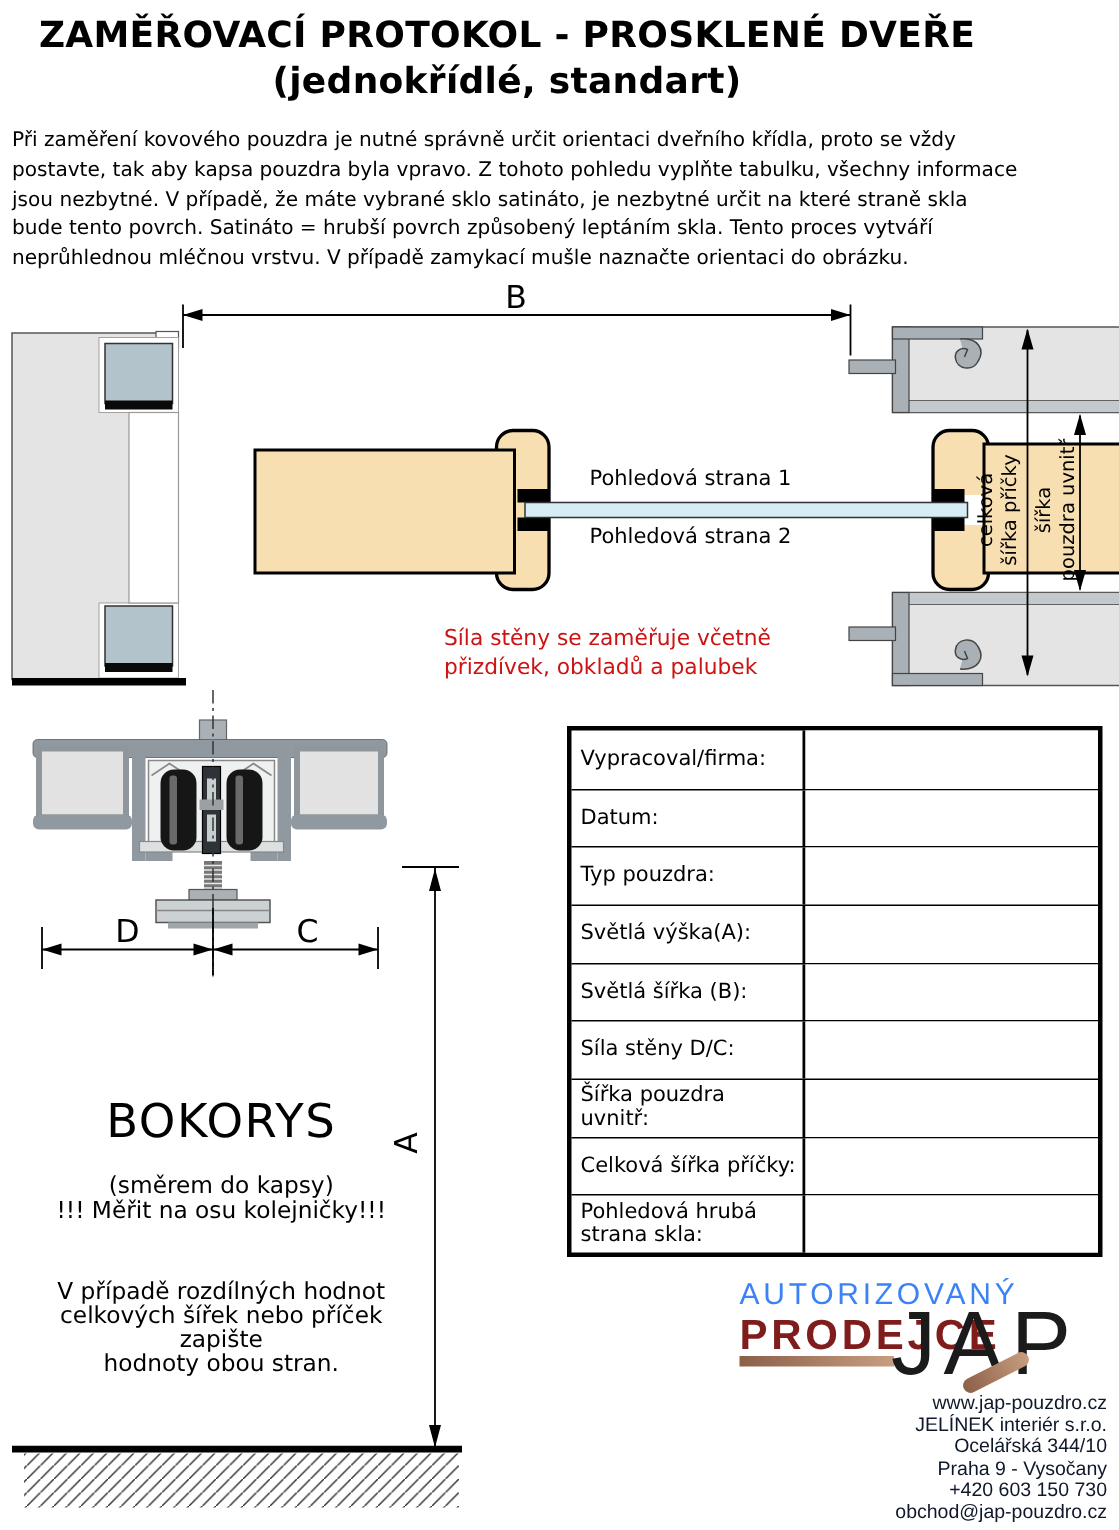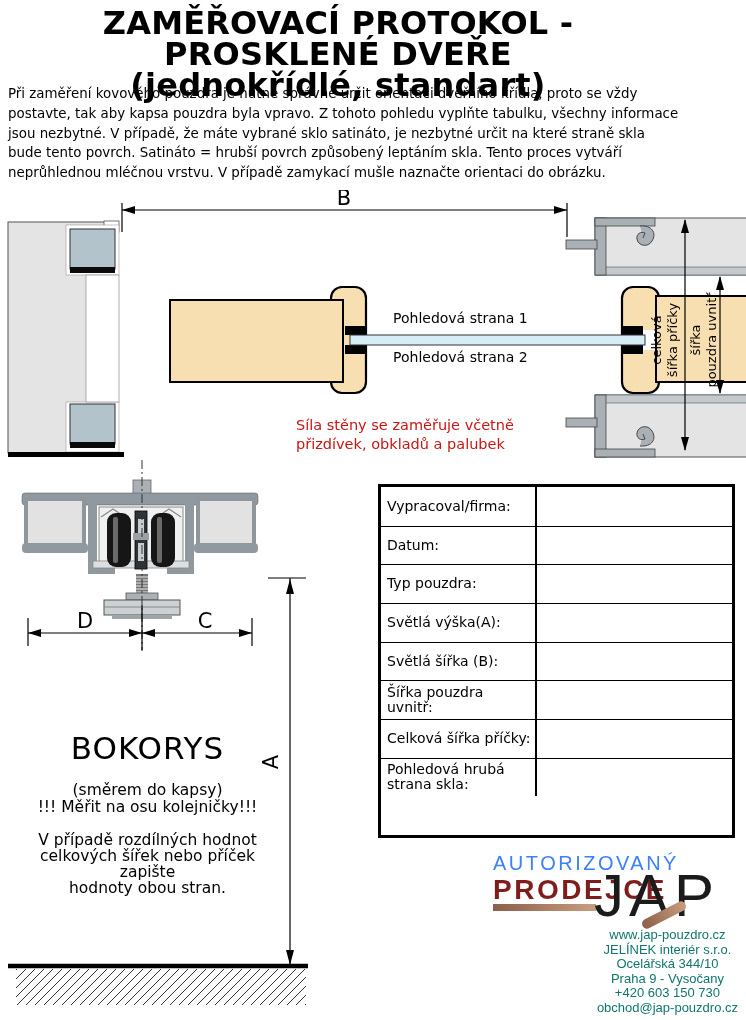--- a/index.html
+++ b/index.html
@@ -1,32 +1,32 @@
 <!DOCTYPE html>
 <html><head>
 <meta charset="utf-8">
 <style>
   html,body{margin:0;padding:0;background:#888;}
   .page{position:relative;width:746px;height:1020px;background:#fff;margin:0 auto;
         font-family:"DejaVu Sans",sans-serif;color:#000;overflow:hidden;}
   
   .title{position:absolute;top:8px;left:0;width:676px;text-align:center;
-         font-weight:bold;font-size:32px;line-height:31px;letter-spacing:0.2px;}
+         font-weight:bold;font-size:24px;line-height:31px;letter-spacing:0.2px;}
   .intro{position:absolute;top:84px;left:8px;width:734px;font-size:13.4px;
          line-height:19.8px;white-space:pre-line;}
   
   .plan-svg{position:absolute;left:0;top:190px;}
   .side-svg{position:absolute;left:0;top:455px;}
   svg text{font-family:"DejaVu Sans",sans-serif;}
   
   .bok-block{position:absolute;left:10px;top:733px;width:275px;text-align:center;}
   .bok-title{font-size:31px;letter-spacing:1px;line-height:30px;}
   .bok-sub{font-size:15.5px;line-height:17px;margin-top:19px;}
   .bok-warn{font-size:15.5px;line-height:17px;}
-  .bok-note{font-size:15.5px;line-height:16px;margin-top:16px;white-space:pre-line;}
+  .bok-note{font-size:15.5px;line-height:16px;margin-top:37px;white-space:pre-line;}
   
   .form-table{position:absolute;left:378px;top:484px;width:351px;height:348px;
               border:3px solid #000;display:grid;grid-template-rows:repeat(9,1fr);}
   .form-row{display:grid;grid-template-columns:156px 1fr;border-top:1px solid #000000;}
   .form-row:first-child{border-top:none;}
   .form-label{border-right:2px solid #000;display:flex;align-items:center;
               padding:0 4px 0 6px;font-weight:normal;font-size:14px;line-height:15.5px;}
   .form-value{background:#fff;}
   
   .footer{position:absolute;left:488px;top:852px;width:250px;height:165px;
@@ -35,22 +35,22 @@
          letter-spacing:2.5px;color:#3b82f6;}
   .auth2{position:absolute;left:5px;top:22px;font-size:28px;font-weight:bold;
          letter-spacing:2.5px;color:#7f1d1d;}
   .auth-bar{position:absolute;left:5px;top:52px;width:103px;height:7px;
             background:linear-gradient(90deg,#8c5f49,#c89e80);}
   .jap{position:absolute;left:106px;top:16px;font-size:60px;line-height:56px;
        font-weight:normal;letter-spacing:5px;color:#1b1b1b;}
   .swoosh{position:absolute;left:152px;top:58px;width:48px;height:10px;
           background:linear-gradient(90deg,#8c5f49,#c89e80);
           transform:rotate(-27deg);border-radius:5px;}
-  .contact{position:absolute;right:0;top:76px;text-align:center;font-size:13px;
-           line-height:14.6px;color:#0f766e;}
+  .contact{position:absolute;right:0;top:76px;text-align:right;font-size:13px;
+           line-height:14.6px;color:#0f172a;}
 </style>
 </head>
 <body>
 
 <div class="page">
 
   <div class="title">
     <div>ZAMĚŘOVACÍ PROTOKOL - PROSKLENÉ DVEŘE</div>
     <div>(jednokřídlé, standart)</div>
   </div>
@@ -240,20 +240,24 @@
     <div class="form-row">
       <div class="form-label">Typ pouzdra:</div>
       <div class="form-value"></div>
     </div>
     <div class="form-row">
       <div class="form-label">Světlá výška(A):</div>
       <div class="form-value"></div>
     </div>
     <div class="form-row">
       <div class="form-label">Světlá šířka (B):</div>
+      <div class="form-value"></div>
+    </div>
+    <div class="form-row">
+      <div class="form-label">Síla stěny D/C:</div>
       <div class="form-value"></div>
     </div>
     <div class="form-row">
       <div class="form-label">Šířka pouzdra uvnitř:</div>
       <div class="form-value"></div>
     </div>
     <div class="form-row">
       <div class="form-label">Celková šířka příčky:</div>
       <div class="form-value"></div>
     </div>

